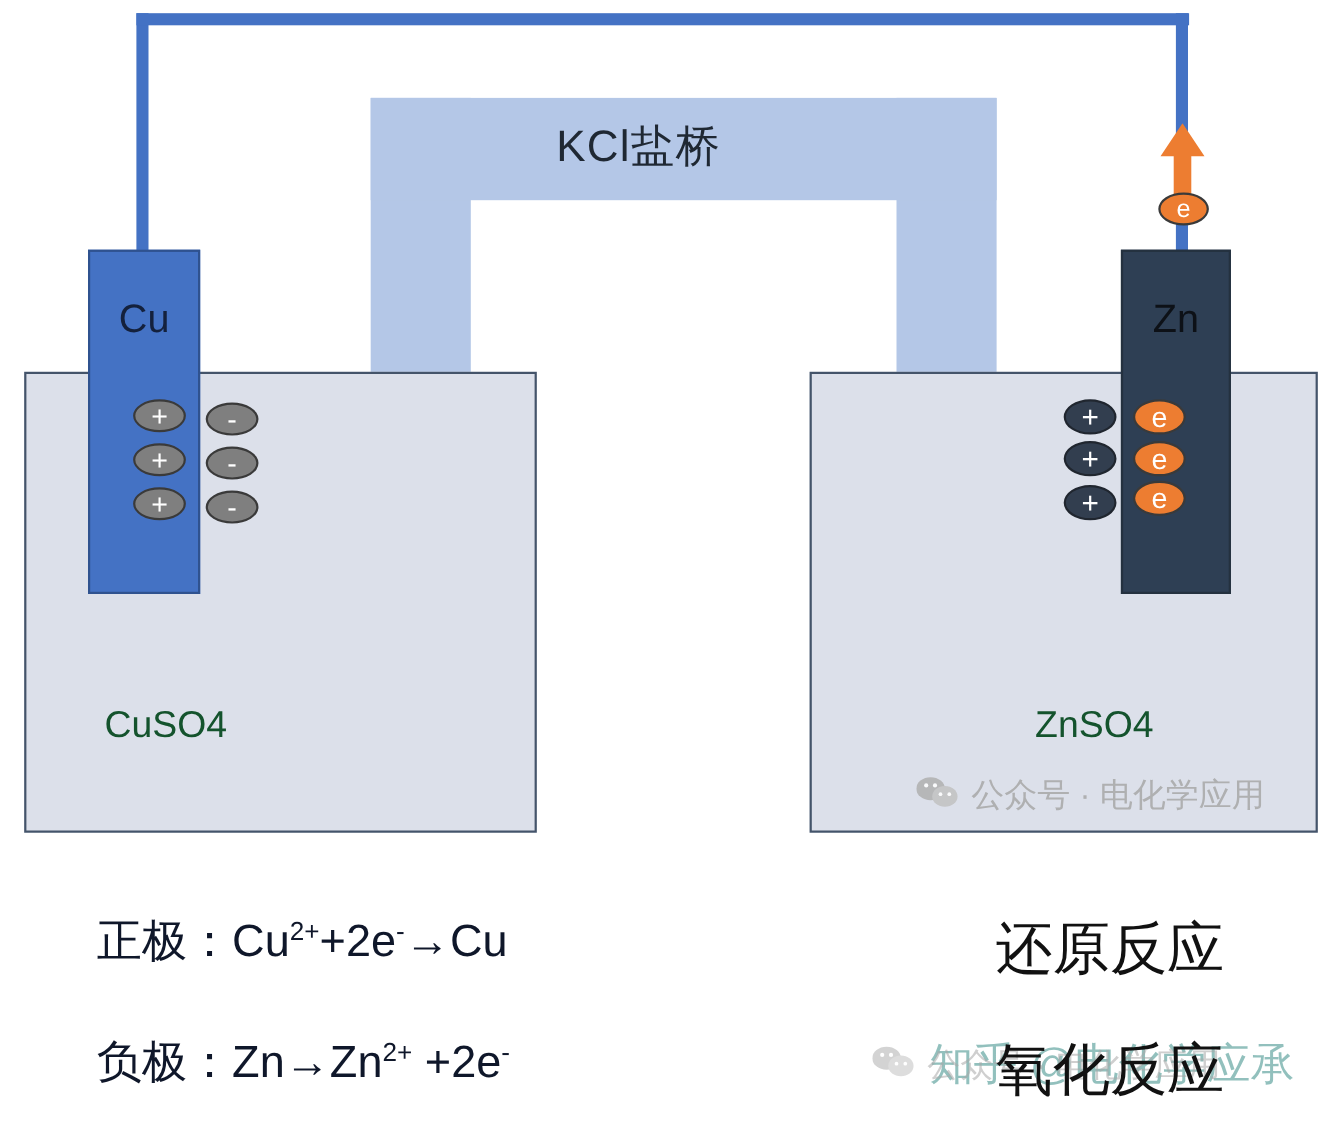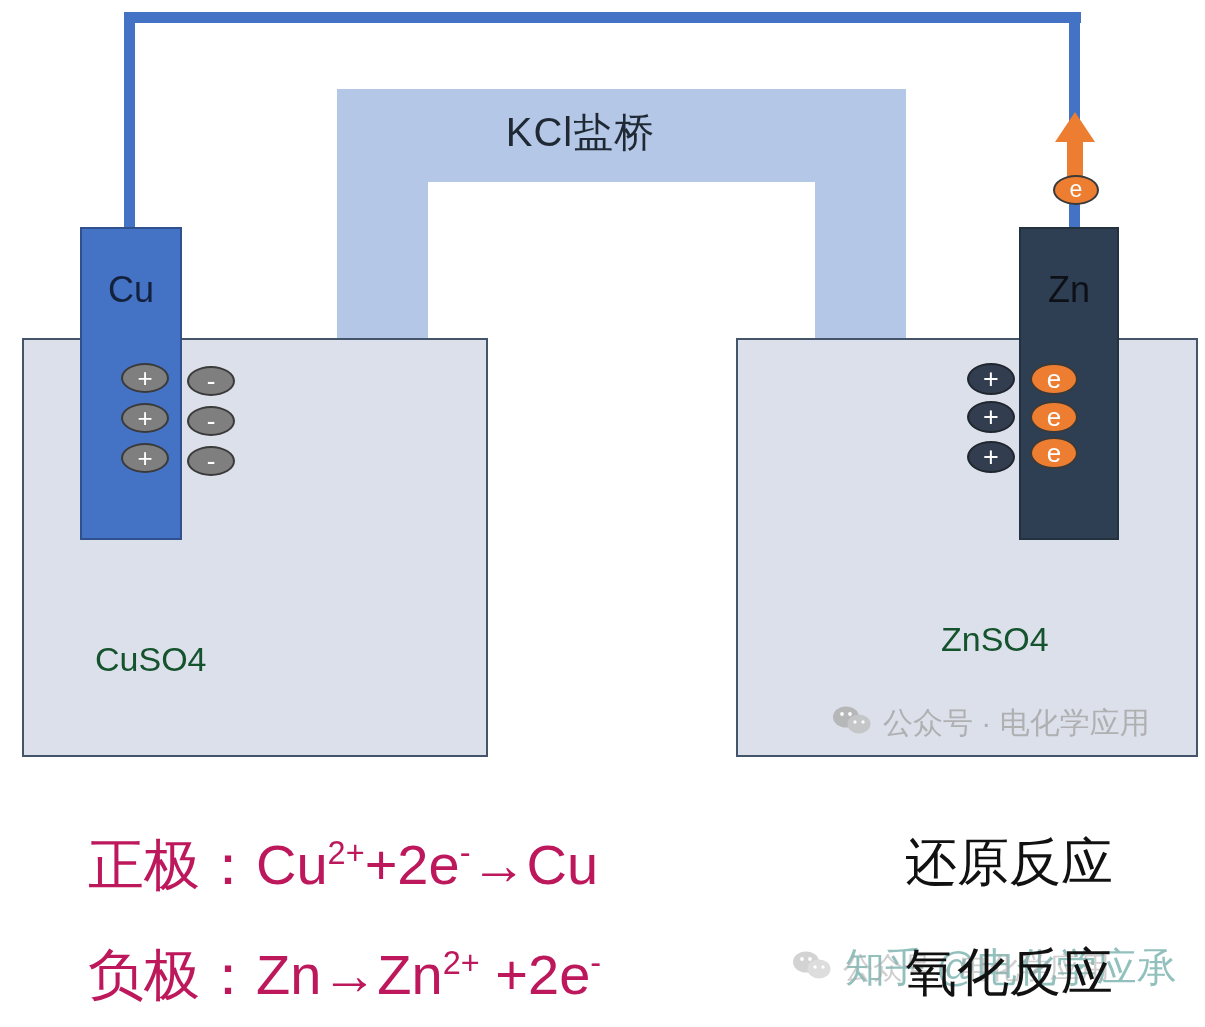--- a/index.html
+++ b/index.html
@@ -46,21 +46,21 @@
     position:absolute;top:338px;height:419px;
     background:#DCE0EA;border:2px solid #44546A;
     box-sizing:border-box;
   }
   #beaker-left{left:22px;width:466px;}
   #beaker-right{left:736px;width:462px;}
   .solution-label{
     position:absolute;font-size:34px;color:#14532d;
   }
   #label-cuso4{left:95px;top:640px;}
-  #label-znso4{left:941px;top:620px;}
+  #label-znso4{left:941px;top:640px;}
 
   
   .electrode{
     position:absolute;top:227px;height:313px;
     box-sizing:border-box;text-align:center;
   }
   #electrode-cu{left:80px;width:102px;background:#4472C4;border:2px solid #2F528F;}
   #electrode-zn{left:1019px;width:100px;background:#2E3F54;border:2px solid #24313f;}
   .electrode-label{
     position:absolute;left:0;width:100%;top:40px;
@@ -84,21 +84,21 @@
 
   
   .rchip{width:48px;height:32px;font-size:27px;line-height:28px;}
   #rp1{left:967px;top:363px;} #rp2{left:967px;top:401px;} #rp3{left:967px;top:441px;}
   #re1{left:1030px;top:363px;font-size:26px;line-height:29px;}
   #re2{left:1030px;top:401px;font-size:26px;line-height:29px;}
   #re3{left:1030px;top:437px;font-size:26px;line-height:29px;}
 
   
   .equation{
-    position:absolute;font-size:56px;color:#be185d;white-space:nowrap;
+    position:absolute;font-size:41px;color:#0f172a;white-space:nowrap;
     font-family:"Liberation Sans","DejaVu Sans",sans-serif;
   }
   #eq-cathode{left:88px;top:828px;}
   #eq-anode{left:88px;top:938px;}
   .equation sup{font-size:0.58em;vertical-align:super;}
   .rlabel{
     position:absolute;font-size:52px;color:#111111;white-space:nowrap;
   }
   #label-reduction{left:905px;top:828px;text-align:right;}
   #label-oxidation{left:905px;top:938px;z-index:6;}

